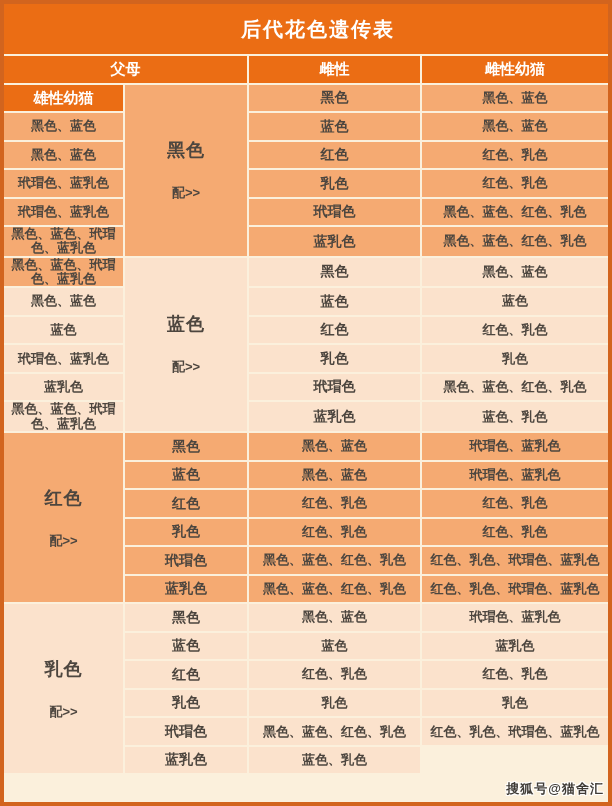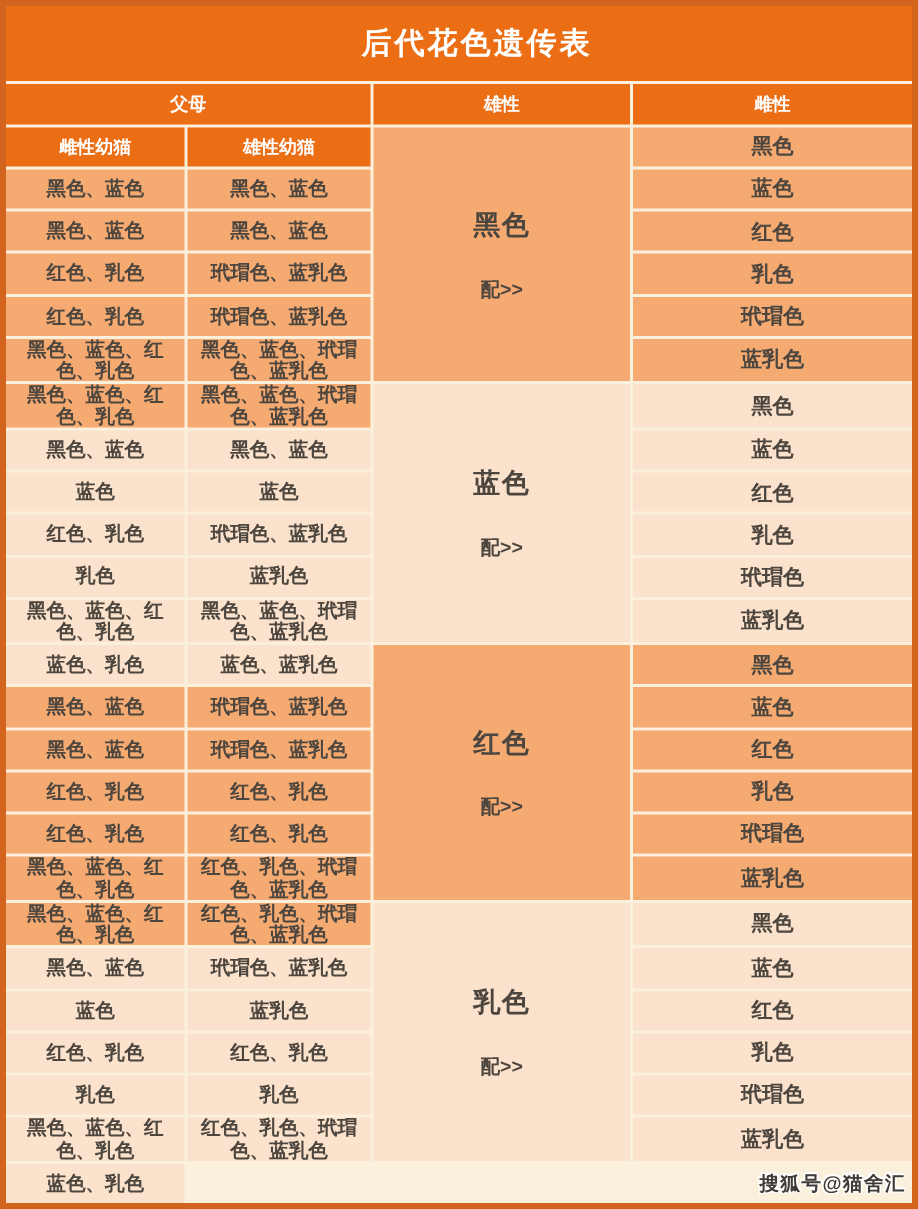--- a/index.html
+++ b/index.html
@@ -25,21 +25,21 @@
     background:#EB6D14;
     color:#ffffff;
     display:flex;flex-direction:column;align-items:center;justify-content:center;
     line-height:1.25;
     padding-left:24px;
   }
   .title-block .t1{font-size:20px;font-weight:bold;letter-spacing:2px;}
   .title-block .t2{font-size:13px;font-weight:bold;letter-spacing:1px;}
   .hcell{
     background:#EB6D14;color:#ffffff;
-    font-weight:bold;font-size:12px;
+    font-weight:bold;font-size:15px;
     display:flex;align-items:center;justify-content:center;
   }
   .span2{grid-column:span 2;}
   .cell{
     display:flex;align-items:center;justify-content:center;
     font-weight:bold;color:#4D463F;
     font-size:13px;
     text-align:center;
     padding:0 2px;
     line-height:1.1;
@@ -69,21 +69,20 @@
 
 <div class="sheet">
   <div class="grid">
 
     <div class="title-block">
       <div class="t1">后代花色遗传表</div>
     </div>
 
     <div class="hcell span2">父母</div>
 
-    <div class="hcell">雄性</div>
     <div class="hcell">雌性</div>
     <div class="hcell">雌性幼猫</div>
     <div class="hcell">雄性幼猫</div>
 
     <div class="gcell band-m">
       <div class="gname">黑色</div>
       <div class="gmate">配&gt;&gt;</div>
     </div>
     <div class="cell female band-m">黑色</div>
     <div class="cell band-m">黑色、蓝色</div>
@@ -118,21 +117,20 @@
     <div class="cell band-l">红色、乳色</div>
     <div class="cell band-l">玳瑁色、蓝乳色</div>
     <div class="cell female band-l">乳色</div>
     <div class="cell band-l">乳色</div>
     <div class="cell band-l">蓝乳色</div>
     <div class="cell female band-l">玳瑁色</div>
     <div class="cell band-l">黑色、蓝色、红色、乳色</div>
     <div class="cell band-l">黑色、蓝色、玳瑁色、蓝乳色</div>
     <div class="cell female band-l">蓝乳色</div>
     <div class="cell band-l">蓝色、乳色</div>
-    <div class="cell band-l">蓝色、蓝乳色</div>
 
     <div class="gcell band-m">
       <div class="gname">红色</div>
       <div class="gmate">配&gt;&gt;</div>
     </div>
     <div class="cell female band-m">黑色</div>
     <div class="cell band-m">黑色、蓝色</div>
     <div class="cell band-m">玳瑁色、蓝乳色</div>
     <div class="cell female band-m">蓝色</div>
     <div class="cell band-m">黑色、蓝色</div>

